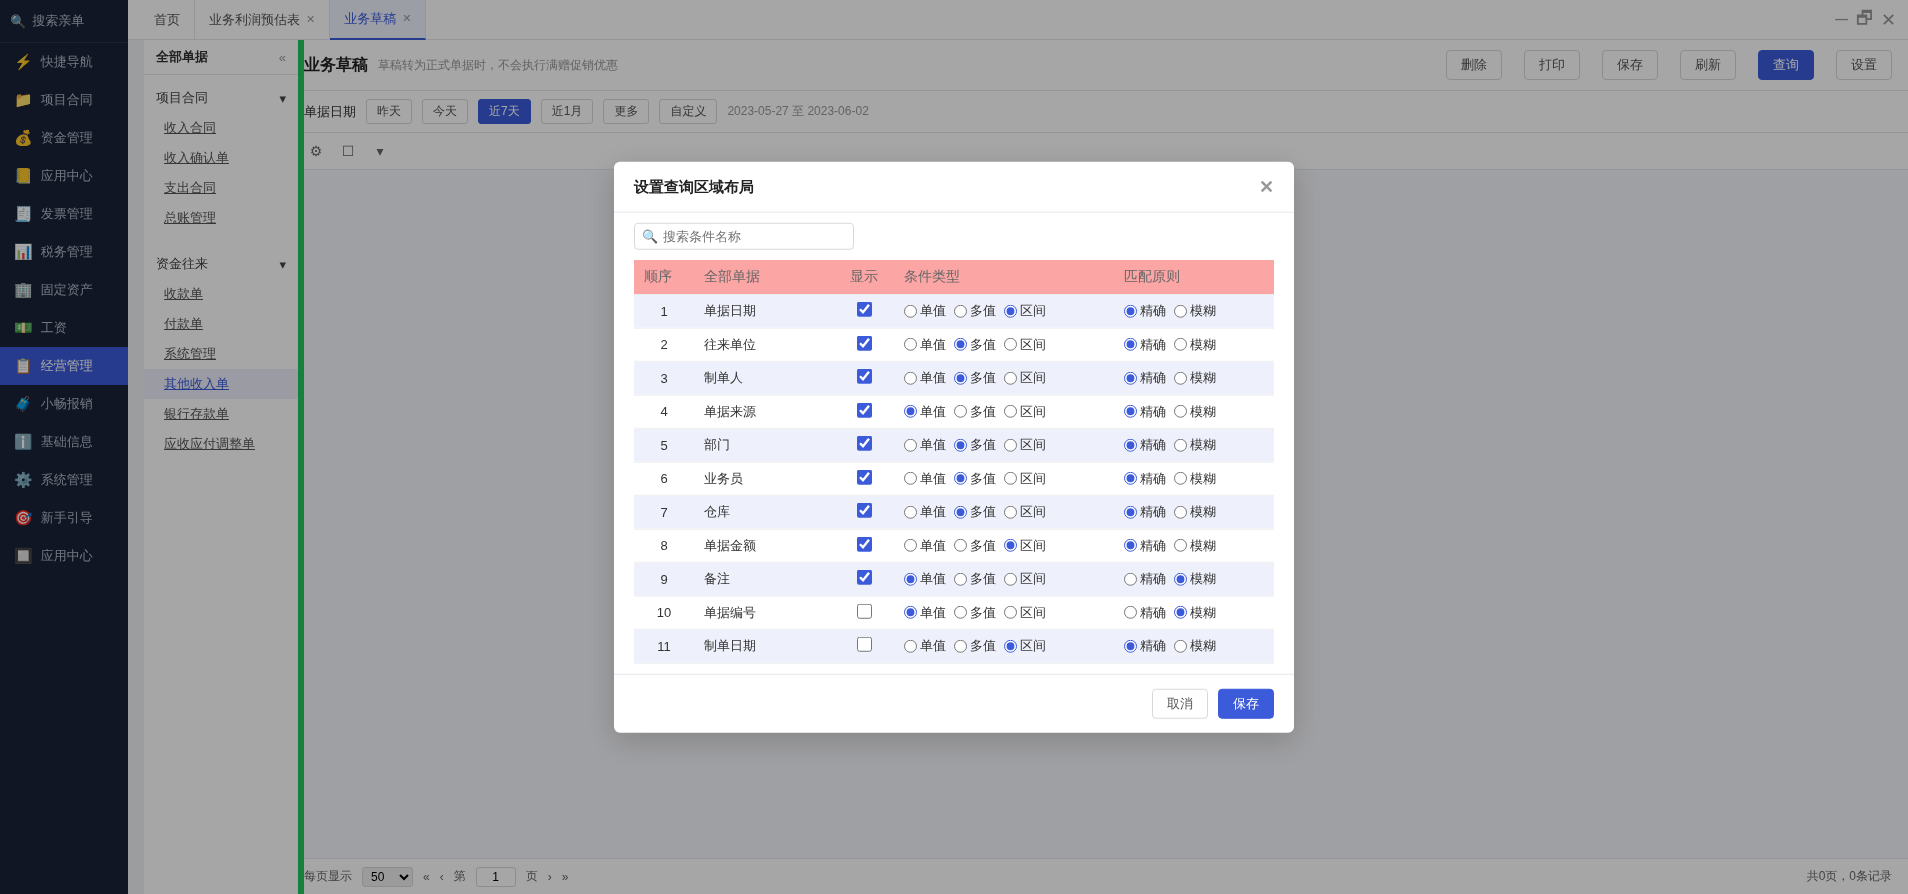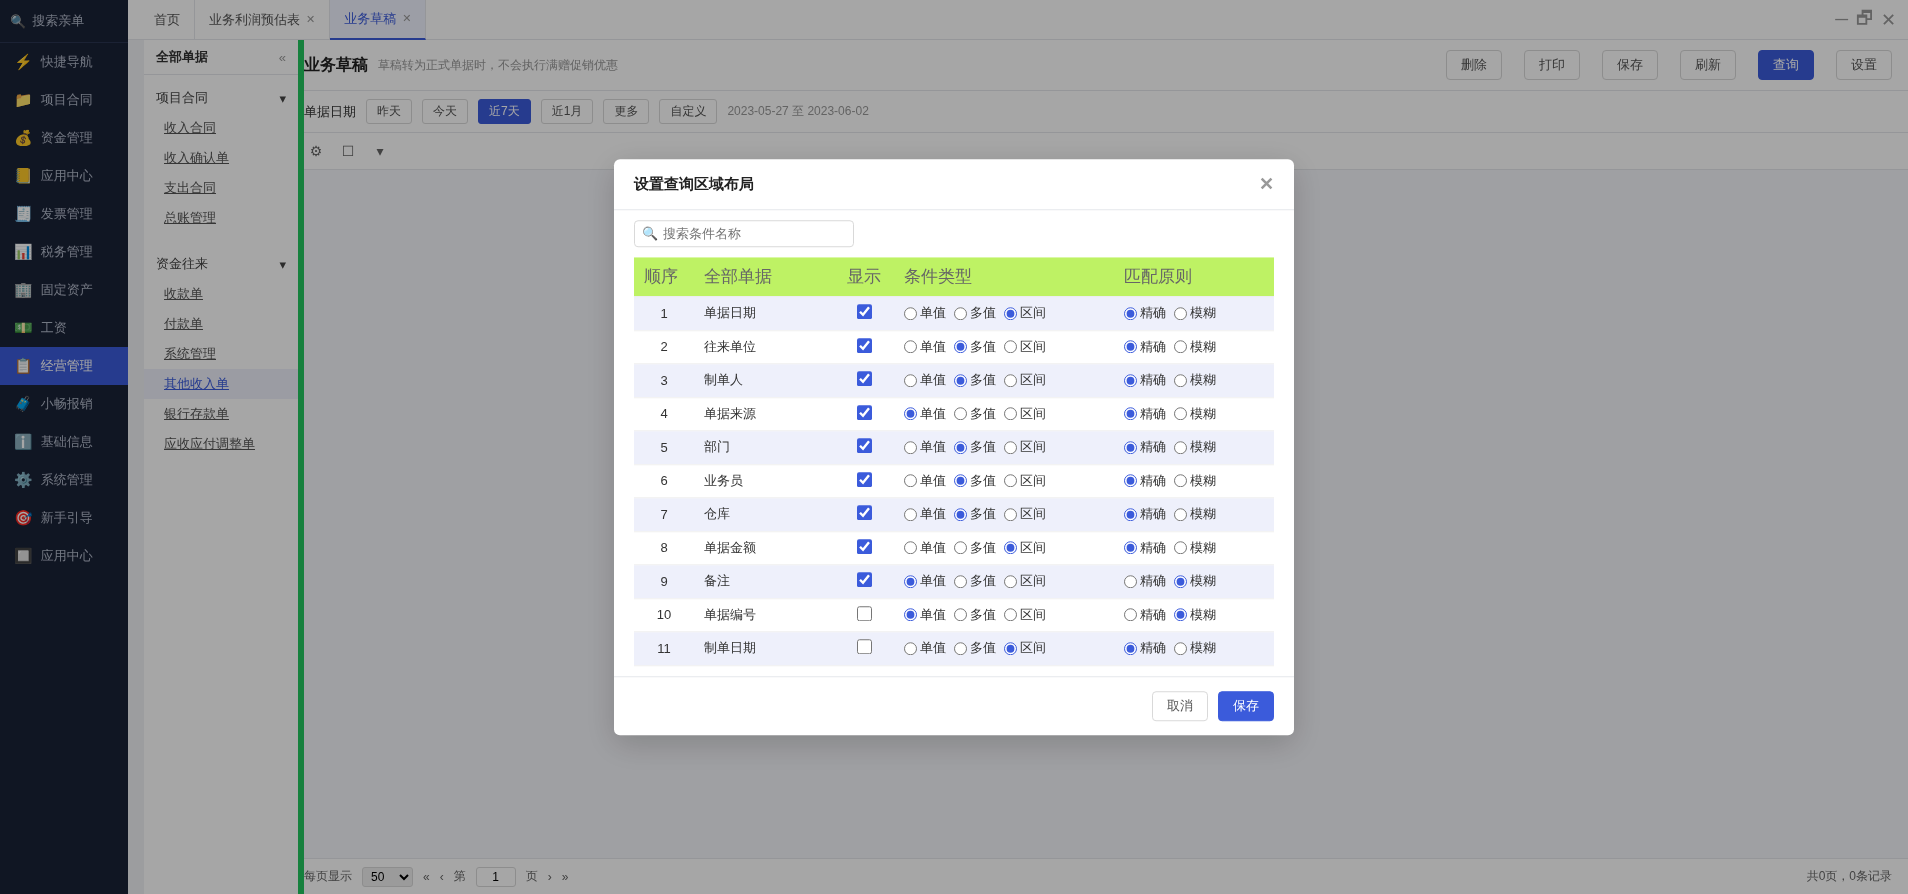--- a/index.html
+++ b/index.html
@@ -89,21 +89,21 @@
 
     
     .dialog-search { padding: 10px 20px; }
     .search-wrap { position: relative; display: inline-flex; align-items: center; }
     .search-wrap input { padding: 5px 10px 5px 28px; border: 1px solid #d9d9d9; border-radius: 4px; font-size: 13px; width: 220px; outline: none; }
     .search-icon-inner { position: absolute; left: 8px; color: #aaa; font-size: 13px; }
 
     
     .dialog-table-wrap { flex: 1; overflow-y: auto; padding: 0 20px 10px; }
     table { width: 100%; border-collapse: collapse; }
-    thead th { background: #bef264; padding: 8px 10px; font-size: 17px; color: #666; font-weight: 500; text-align: left; border-bottom: 1px solid #e5e7eb; position: sticky; top: 0; z-index: 2; }
+    thead th { background: #fca5a5; padding: 8px 10px; font-size: 14px; color: #666; font-weight: 500; text-align: left; border-bottom: 1px solid #e5e7eb; position: sticky; top: 0; z-index: 2; }
     tbody tr { border-bottom: 1px solid #f0f0f0; }
     tbody tr:nth-child(odd) { background: #fafbff; }
     tbody tr:nth-child(even) { background: #fff; }
     tbody tr.row-highlighted { background: #eef0fb; }
     tbody td { padding: 7px 10px; font-size: 13px; color: #333; vertical-align: middle; }
     .td-center { text-align: center; }
 
     
     .cb { width: 15px; height: 15px; accent-color: #3b5bdb; cursor: pointer; }
     

